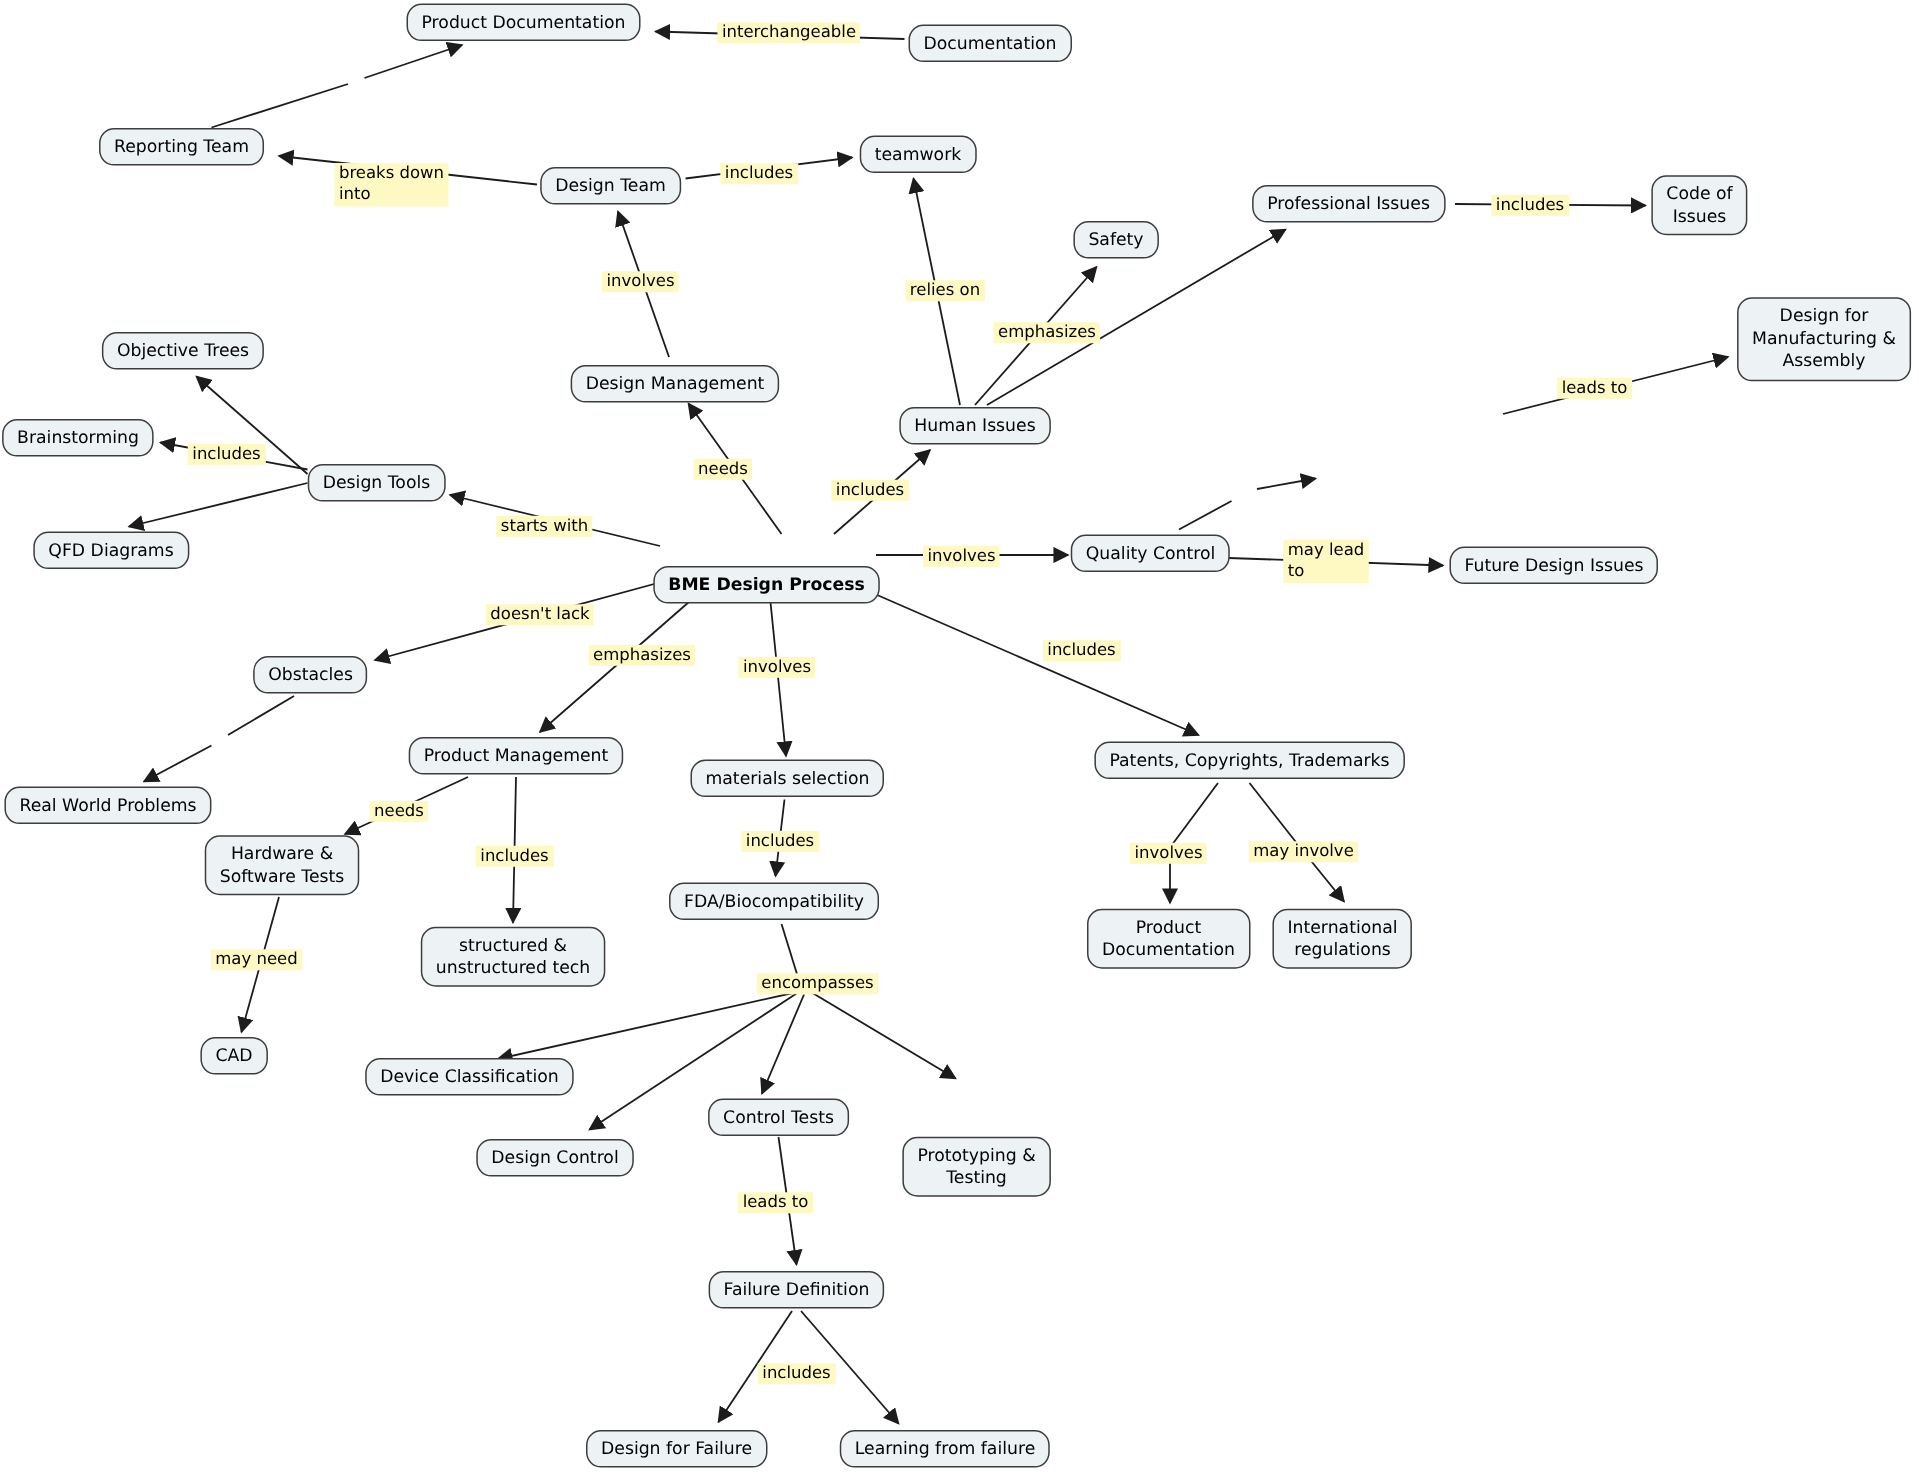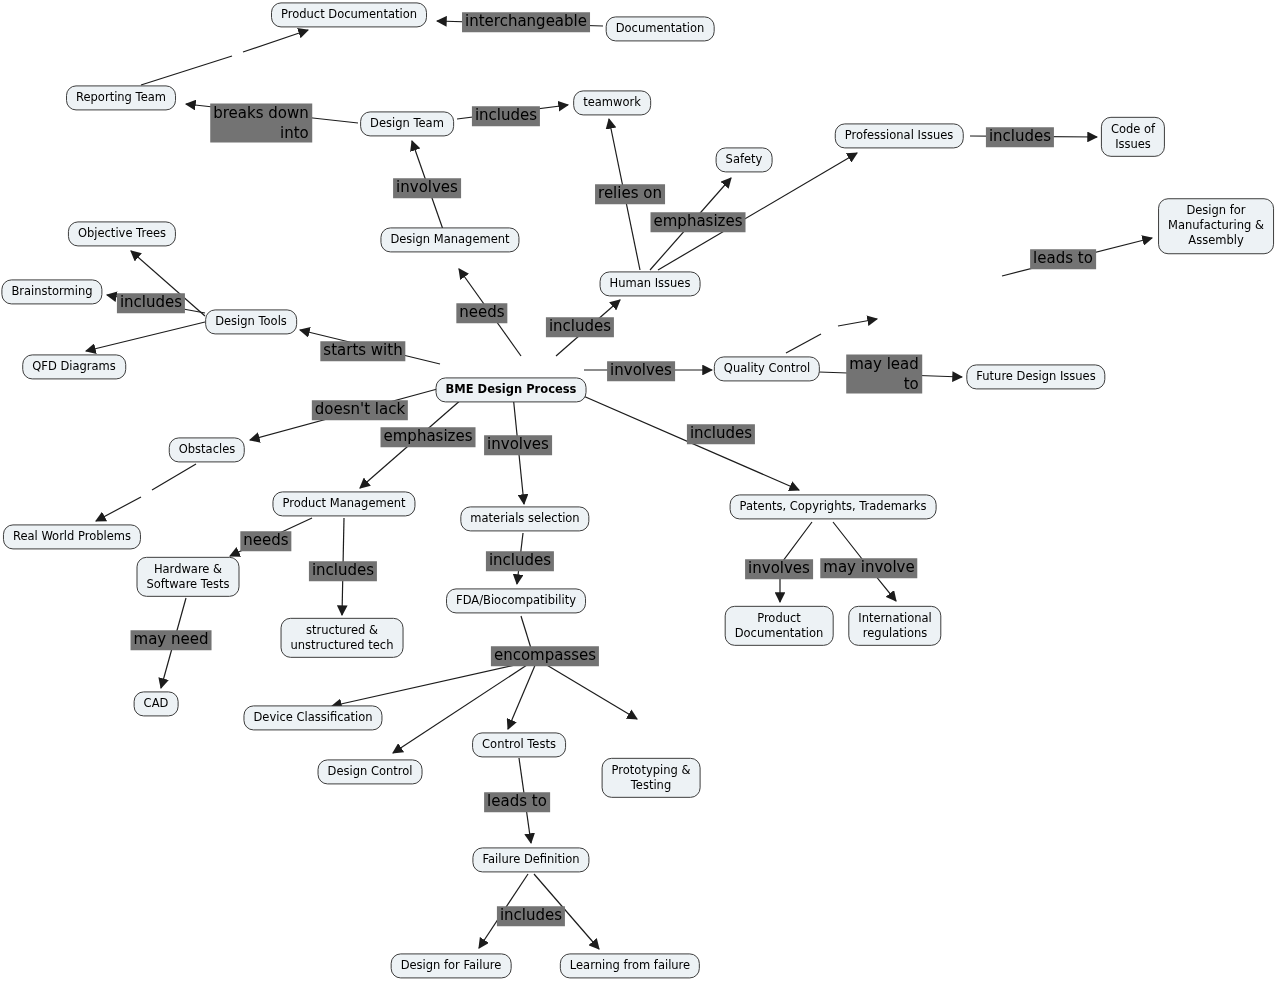--- a/index.html
+++ b/index.html
@@ -8,26 +8,26 @@
     width:1279px;height:984px;
     background:#ffffff;
     font-family:"DejaVu Sans","Liberation Sans",sans-serif;
     overflow:hidden;
   }
   #edges-svg{position:absolute;left:0;top:0;width:1279px;height:984px;}
   .edge-line{stroke:#1c1c1c;stroke-width:1.2;fill:none;}
   .edge-label{
     position:absolute;
     transform:translate(-50%,-50%);
-    background:#737373;
+    background:#fef9c3;
     color:#000000;
-    font-size:15px;
+    font-size:11px;
     line-height:1.3;
     white-space:pre;
-    text-align:right;
+    text-align:left;
     padding:0 3px;
   }
   .node{
     position:absolute;
     transform:translate(-50%,-50%);
     background:#edf2f5;
     border:1.4px solid #3d3d3d;
     border-radius:10px;
     color:#000000;
     font-size:11.5px;
@@ -128,21 +128,21 @@
     <div class="node" style="left: 899px; top: 136px;">Professional Issues</div>
     <div class="node" style="left: 1133px; top: 137px;">Code of
 Issues</div>
     <div class="node" style="left: 1216px; top: 226px;">Design for
 Manufacturing &amp;
 Assembly</div>
     <div class="node" style="left: 122px; top: 234px;">Objective Trees</div>
     <div class="node" style="left: 52px; top: 292px;">Brainstorming</div>
     <div class="node" style="left: 74px; top: 367px;">QFD Diagrams</div>
     <div class="node" style="left: 251px; top: 322px;">Design Tools</div>
-    <div class="node" style="left: 450px; top: 240px;">Design Management</div>
+    <div class="node" style="left: 450px; top: 256px;">Design Management</div>
     <div class="node" style="left: 650px; top: 284px;">Human Issues</div>
     <div class="node" style="left: 767px; top: 369px;">Quality Control</div>
     <div class="node" style="left: 1036px; top: 377px;">Future Design Issues</div>
     <div class="node" style="left: 511px; top: 390px; font-weight: bold;">BME Design Process</div>
     <div class="node" style="left: 207px; top: 450px;">Obstacles</div>
     <div class="node" style="left: 72px; top: 537px;">Real World Problems</div>
     <div class="node" style="left: 344px; top: 504px;">Product Management</div>
     <div class="node" style="left: 188px; top: 577px;">Hardware &amp;
 Software Tests</div>
     <div class="node" style="left: 342px; top: 638px;">structured &amp;

